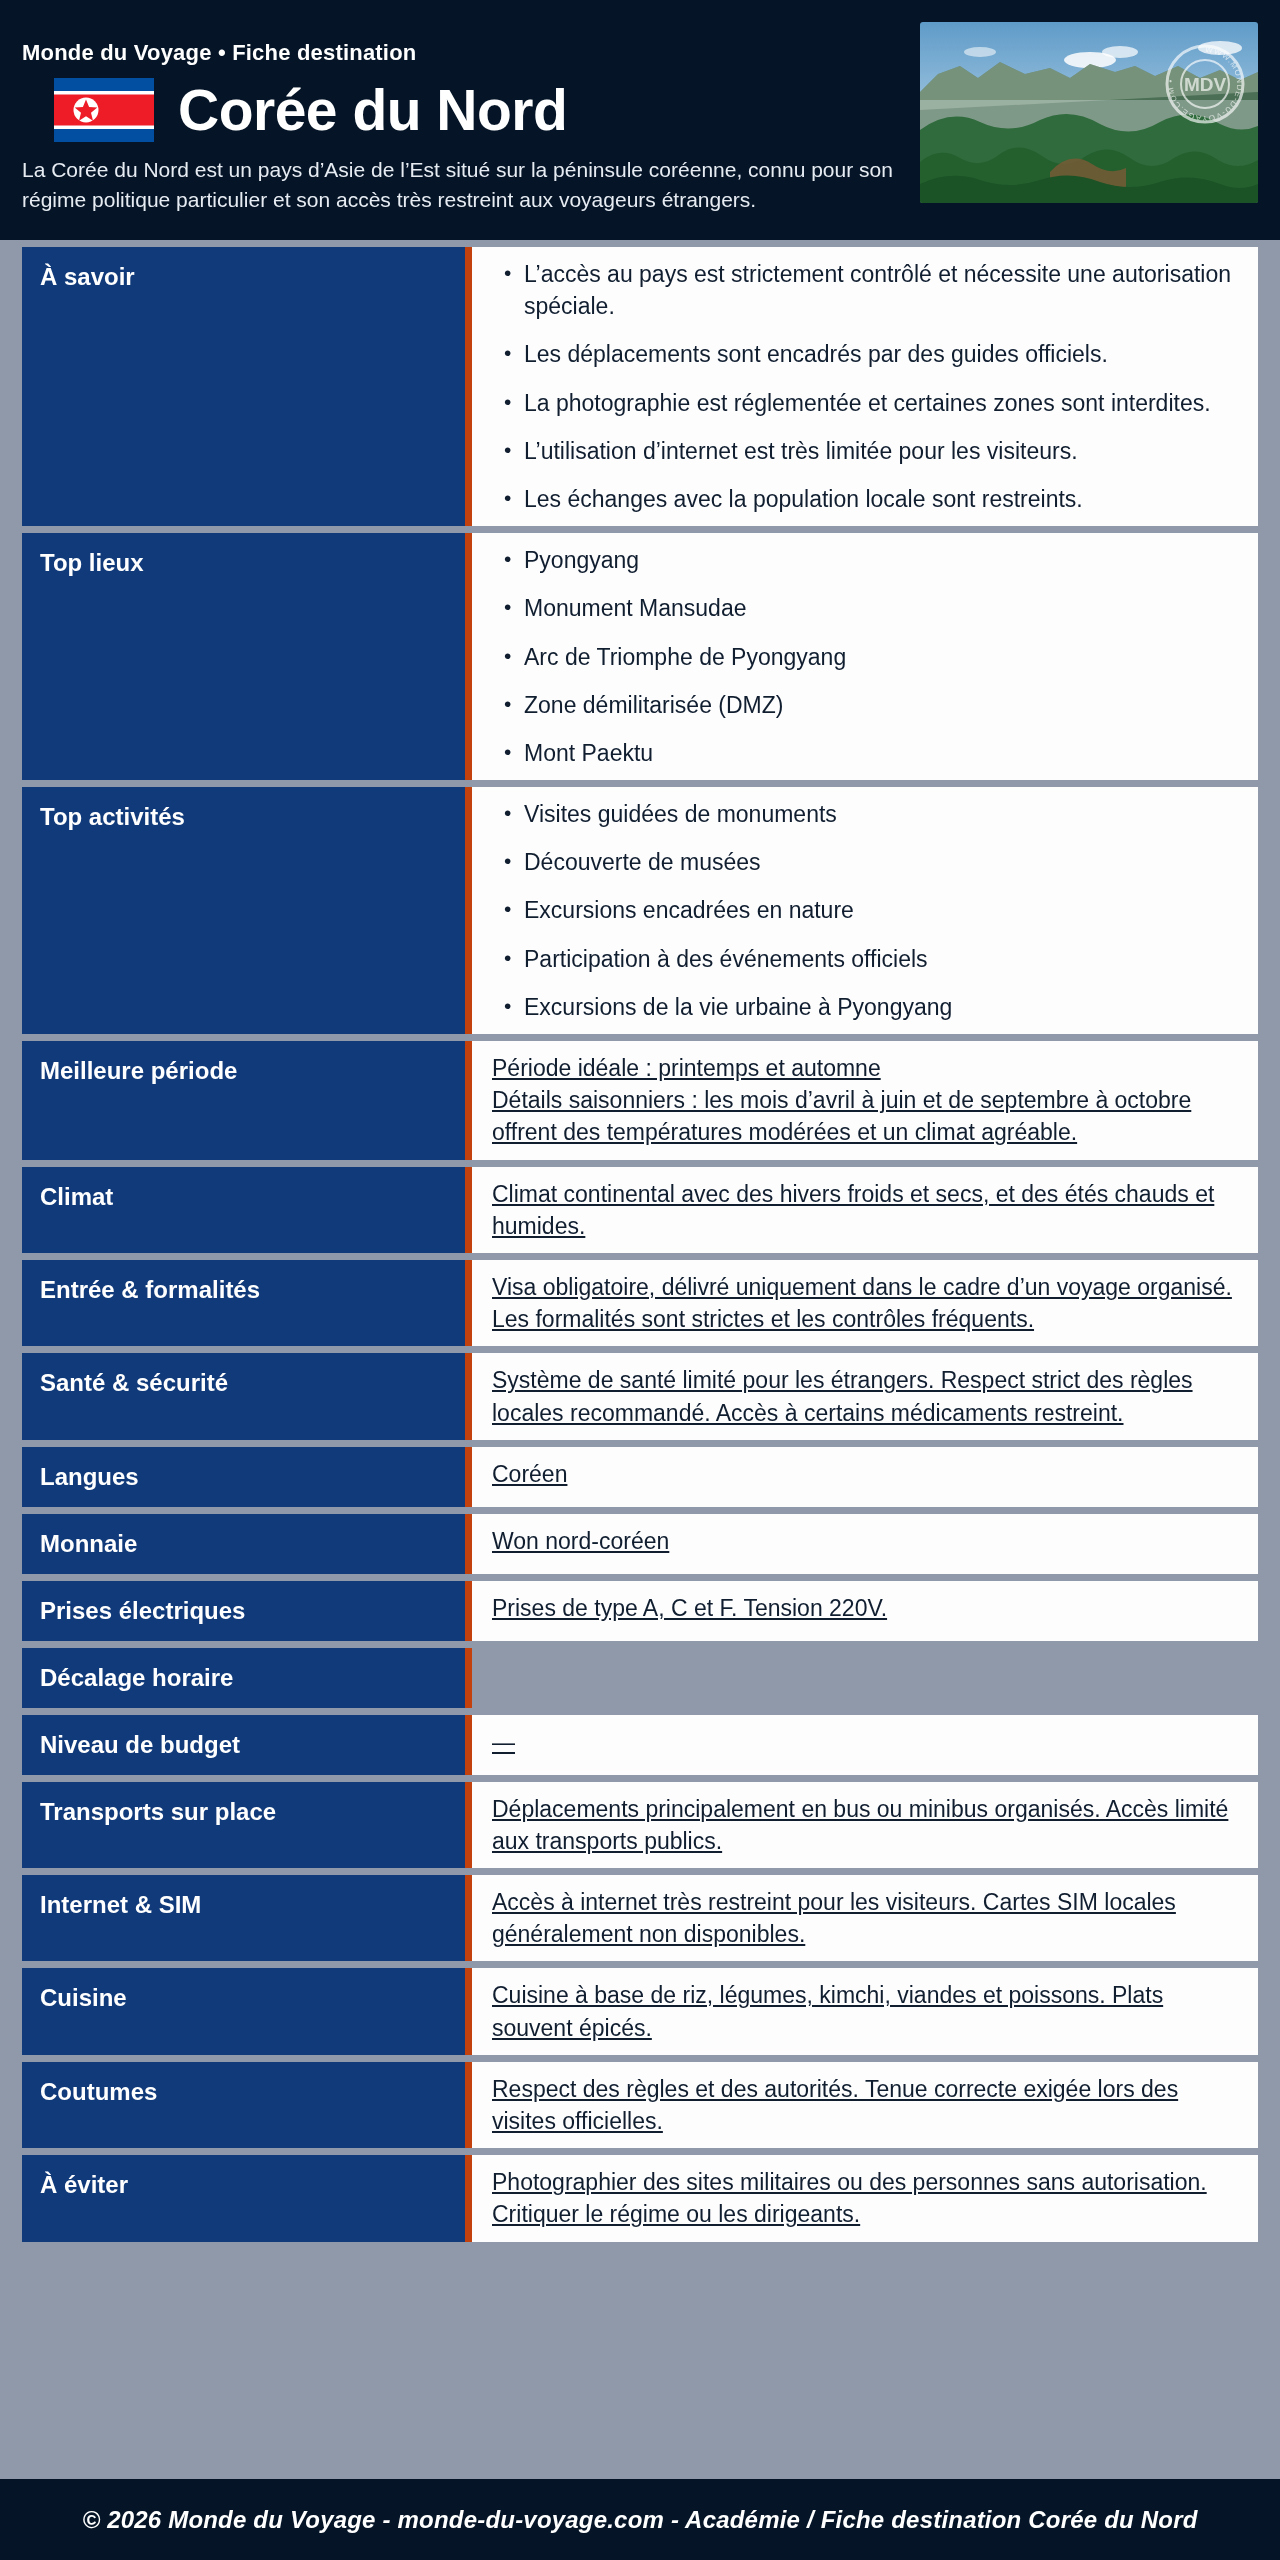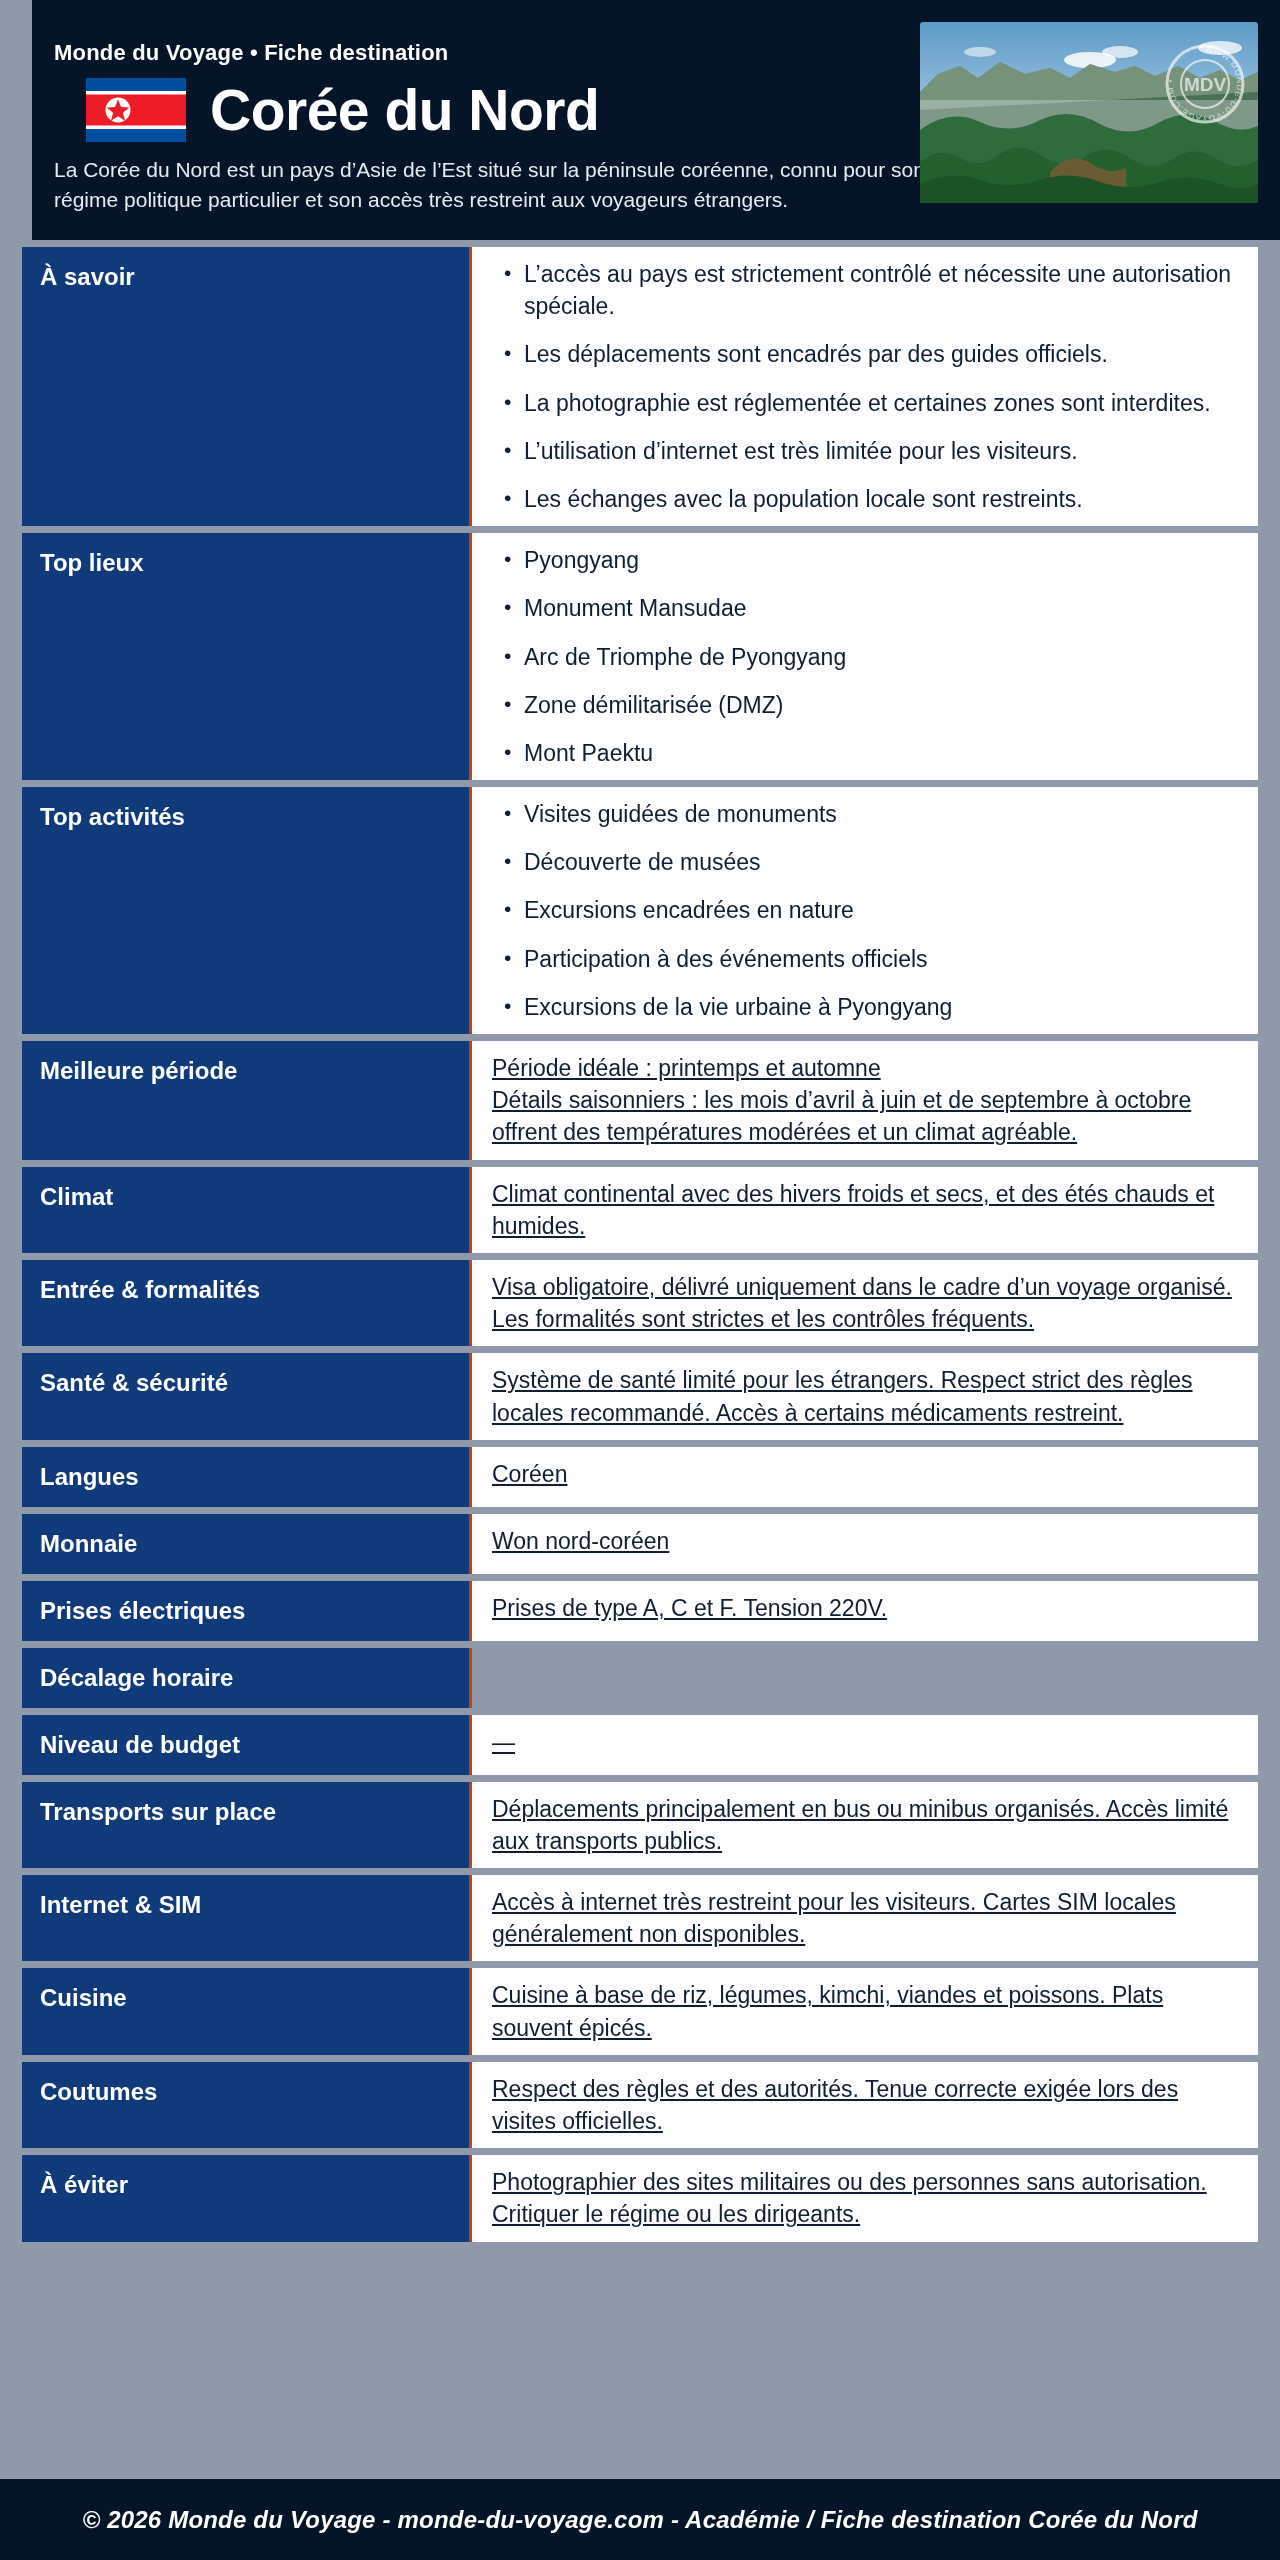--- a/index.html
+++ b/index.html
@@ -18,21 +18,20 @@
     display:flex;flex-direction:column;
     overflow:hidden;
   }
   
   .header{
     position:relative;
     flex:0 0 240px;
     background:var(--navy);
     color:#fff;
     padding:40px 22px 0 22px;
-    margin-left:32px;
   }
   .breadcrumb{
     font-size:22px;font-weight:bold;letter-spacing:.2px;color:#fff;
   }
   .title-row{display:flex;align-items:center;gap:24px;margin-top:12px;padding-left:32px;}
   .flag{width:100px;height:64px;display:block;flex:0 0 auto;}
   .page-title{font-size:57px;font-weight:bold;letter-spacing:-.5px;color:#fff;line-height:1;}
   .description{
     margin-top:13px;font-size:21px;line-height:1.42;color:#e7ecf3;
     max-width:880px;
@@ -43,21 +42,21 @@
   }
   
   .sheet{
     margin:7px 22px 0 22px;
     display:flex;flex-direction:column;gap:7px;
   }
   .row{display:flex;}
   .label-cell{
     flex:0 0 450px;
     background:var(--blue);
-    border-right:3px solid #c2410c;
+    border-right:7px solid #c2410c;
     color:#fff;font-size:24px;font-weight:bold;
     padding:15px 18px;
     line-height:1.25;
   }
   .content-cell{
     flex:1 1 auto;
     background:var(--cell);
     color:var(--ink);
     font-size:23px;line-height:1.4;
     padding:11px 24px 11px 20px;

